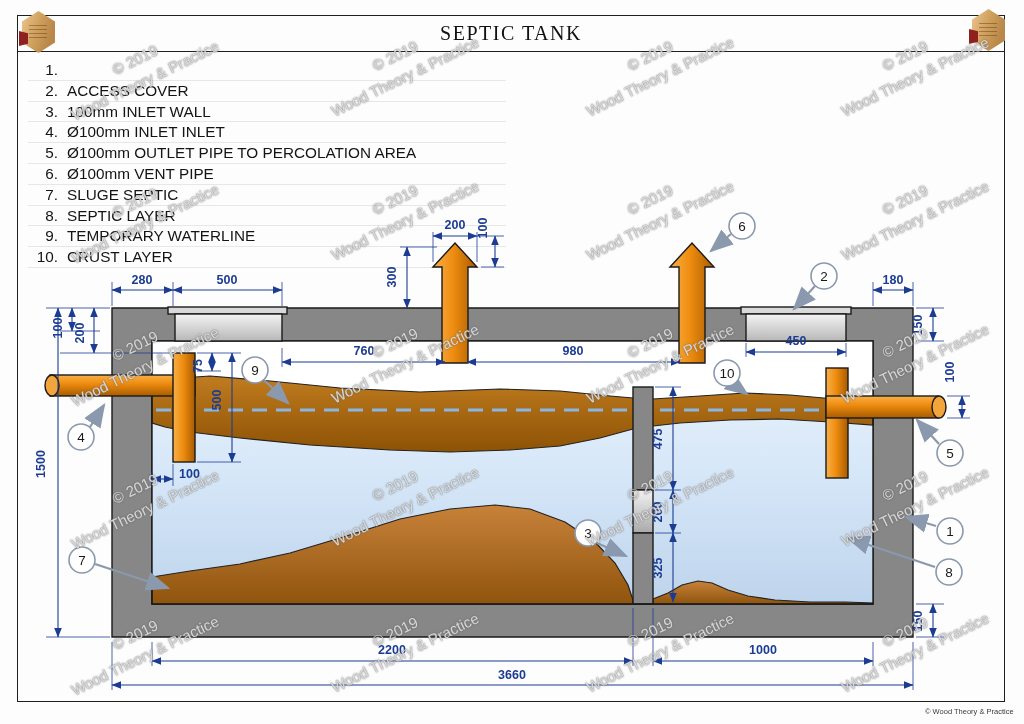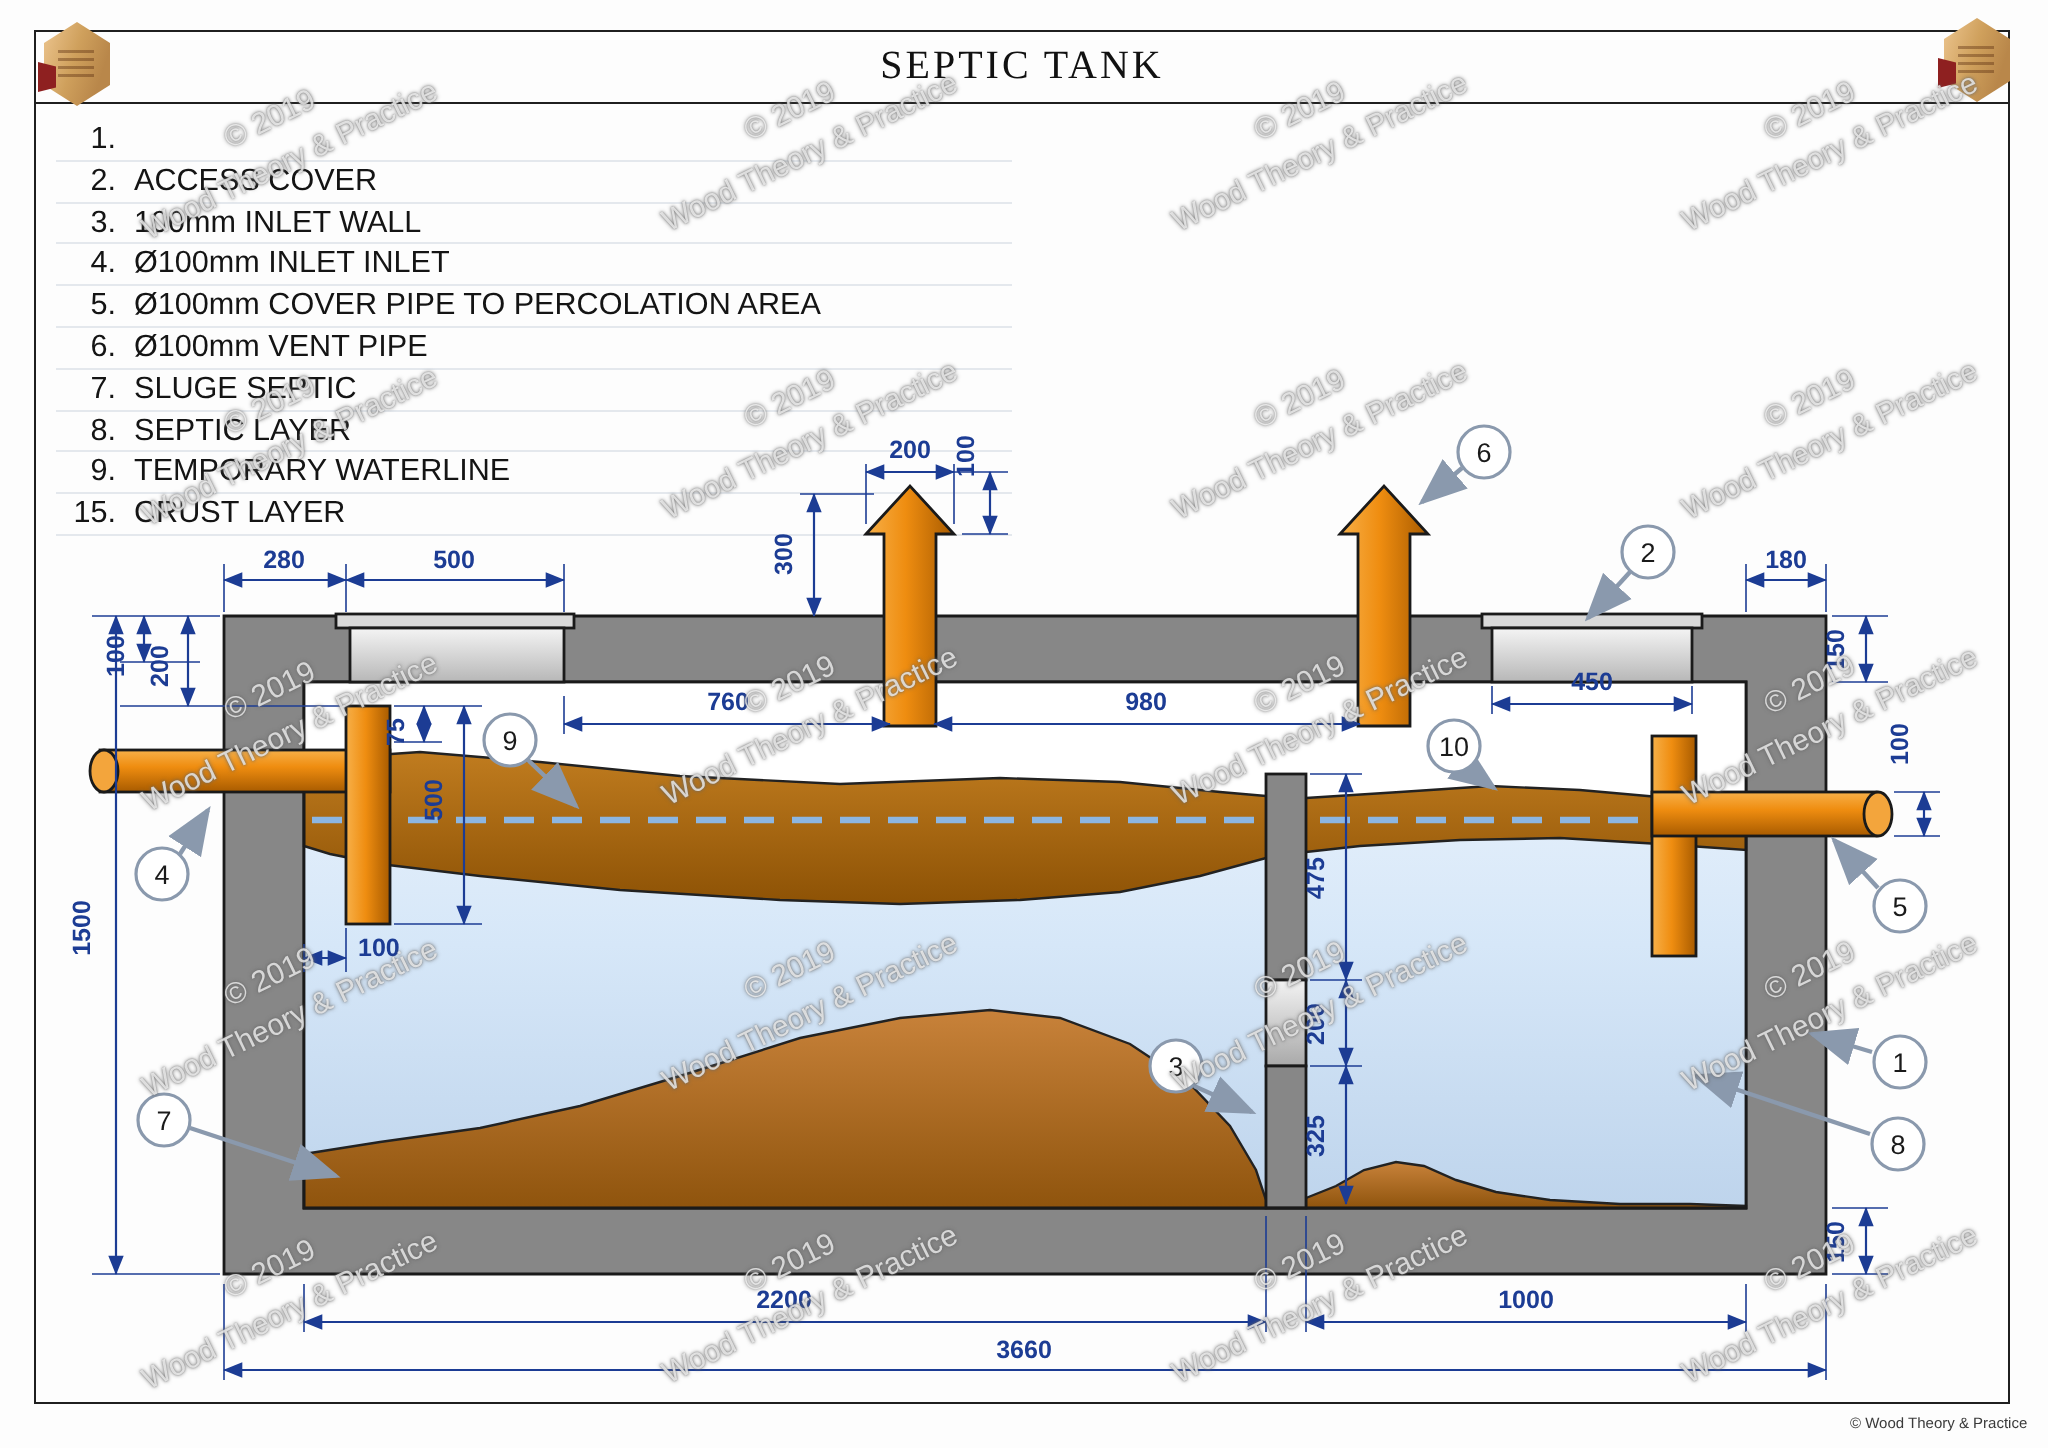--- a/index.html
+++ b/index.html
@@ -76,40 +76,40 @@
     <div class="lrow">
         <span class="lnum">3.</span>
         <span class="ltxt">100mm INLET WALL</span>
       </div>
     <div class="lrow">
         <span class="lnum">4.</span>
         <span class="ltxt">Ø100mm INLET INLET</span>
       </div>
     <div class="lrow">
         <span class="lnum">5.</span>
-        <span class="ltxt">Ø100mm COVER PIPE TO PERCOLATION AREA</span>
+        <span class="ltxt">Ø100mm OUTLET PIPE TO PERCOLATION AREA</span>
       </div>
     <div class="lrow">
         <span class="lnum">6.</span>
         <span class="ltxt">Ø100mm VENT PIPE</span>
       </div>
     <div class="lrow">
         <span class="lnum">7.</span>
         <span class="ltxt">SLUGE SEPTIC</span>
       </div>
     <div class="lrow">
         <span class="lnum">8.</span>
         <span class="ltxt">SEPTIC LAYER</span>
       </div>
     <div class="lrow">
         <span class="lnum">9.</span>
         <span class="ltxt">TEMPORARY WATERLINE</span>
       </div>
     <div class="lrow">
-        <span class="lnum">15.</span>
+        <span class="lnum">10.</span>
         <span class="ltxt">CRUST LAYER</span>
       </div>
   </div>
 
   <svg width="1024" height="724" viewBox="0 0 1024 724">
     <defs>
       <marker id="da" viewBox="0 0 10 8" refX="9.5" refY="4" markerWidth="9" markerHeight="7" orient="auto-start-reverse">
           <path d="M0,0 L10,4 L0,8 Z" fill="#1c3c94"></path>
         </marker>
       <marker id="ca" viewBox="0 0 10 8" refX="9" refY="4" markerWidth="11" markerHeight="9" orient="auto">

